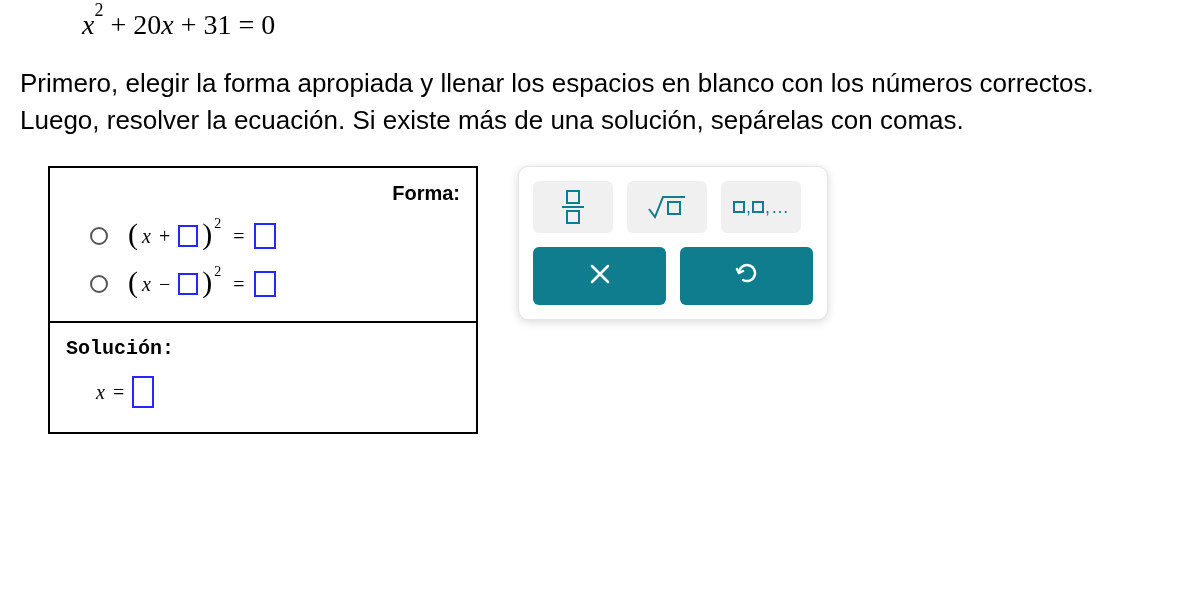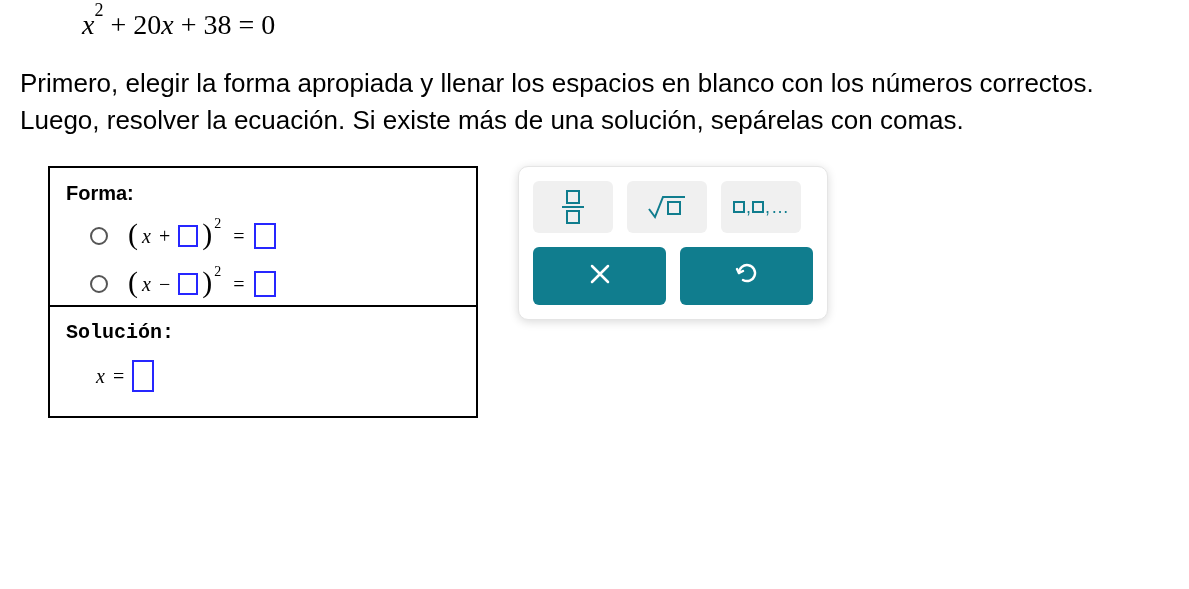--- a/index.html
+++ b/index.html
@@ -21,21 +21,21 @@
     .instructions {
       font-size: 26px;
       margin: 0 20px 28px 20px;
       line-height: 1.4;
     }
     .content-row { display: flex; gap: 40px; margin-left: 48px; }
     .forms-box {
       border: 2px solid #000;
       width: 430px;
     }
-    .forma-section { padding: 14px 16px 0 16px; border-bottom: 2px solid #000; }
+    .forma-section { padding: 14px 16px 16px 16px; border-bottom: 2px solid #000; text-align: right; }
     .forma-label { font-weight: bold; font-size: 20px; margin-bottom: 14px; }
     .radio-row {
       display: flex; align-items: center; margin: 0 0 14px 24px;
       font-family: 'Times New Roman', serif; font-size: 22px;
     }
     .radio-row:last-child { margin-bottom: 4px; }
     .radio {
       width: 18px; height: 18px; border: 2px solid #555; border-radius: 50%;
       margin-right: 20px; flex-shrink: 0; cursor: pointer;
     }
@@ -88,21 +88,21 @@
     
     .x-icon { font-size: 28px; font-weight: 300; }
     .undo-icon svg { width: 28px; height: 28px; }
   </style>
 </head>
 <body>
 
 <div class="equation">
   <span><span>x</span></span><sup>2</sup>
   <span class="num"> + </span><span class="num">20</span><span>x</span>
-  <span class="num"> + </span><span class="num">38</span>
+  <span class="num"> + </span><span class="num">31</span>
   <span class="num"> = </span><span class="num">0</span>
 </div>
 
 <div class="instructions">
   <span>Primero, elegir la forma apropiada y llenar los espacios en blanco con los números correctos.</span><br>
   <span>Luego, resolver la ecuación. Si existe más de una solución, sepárelas con comas.</span>
 </div>
 
 <div class="content-row">
 

